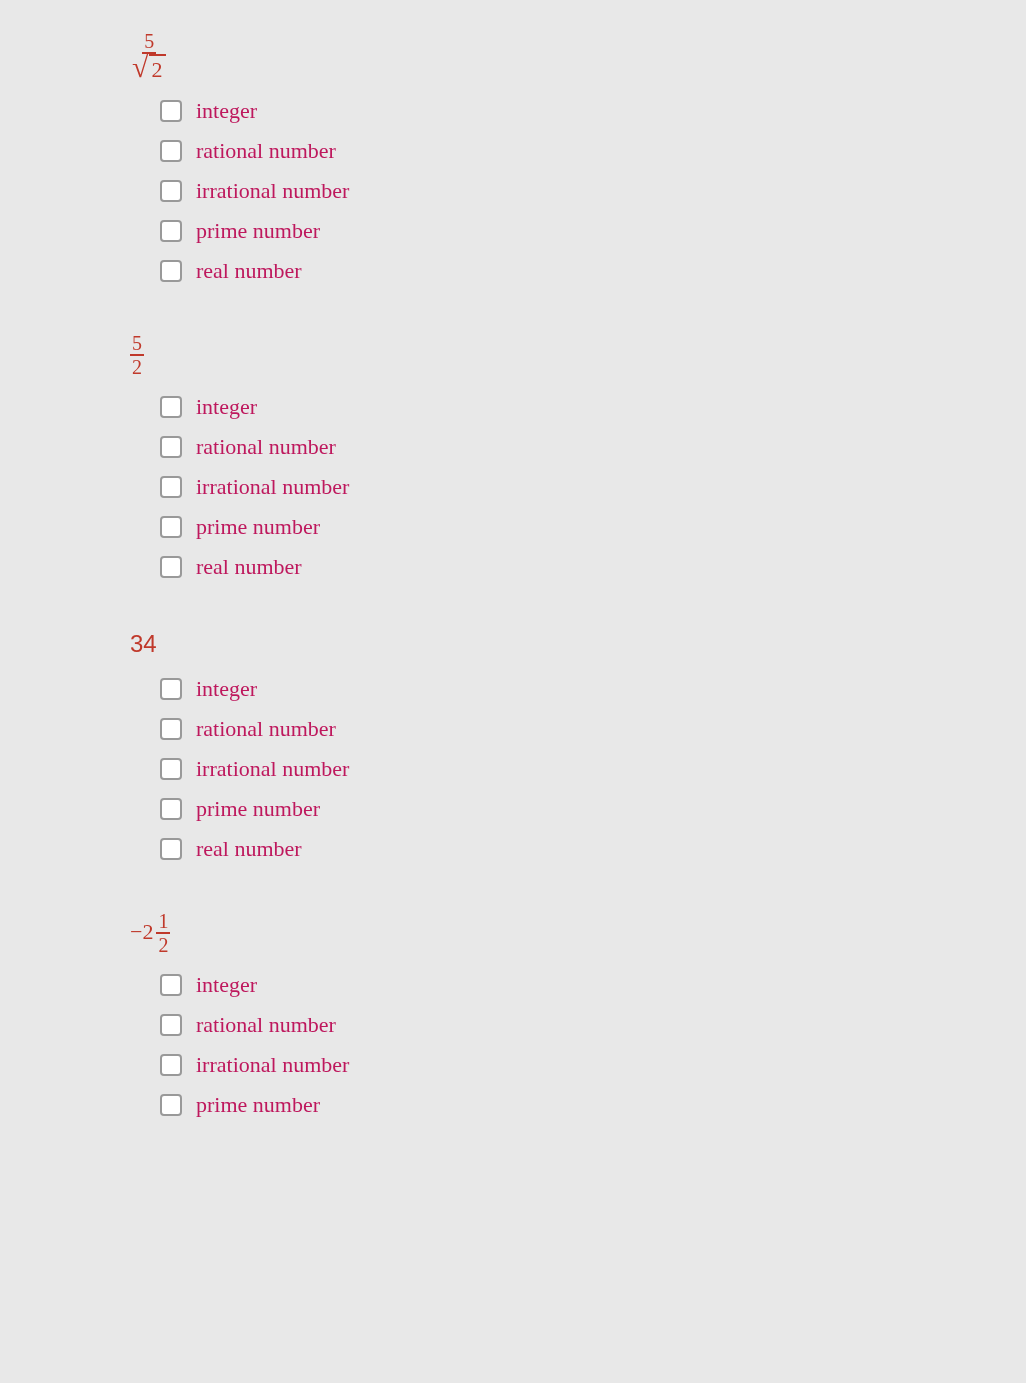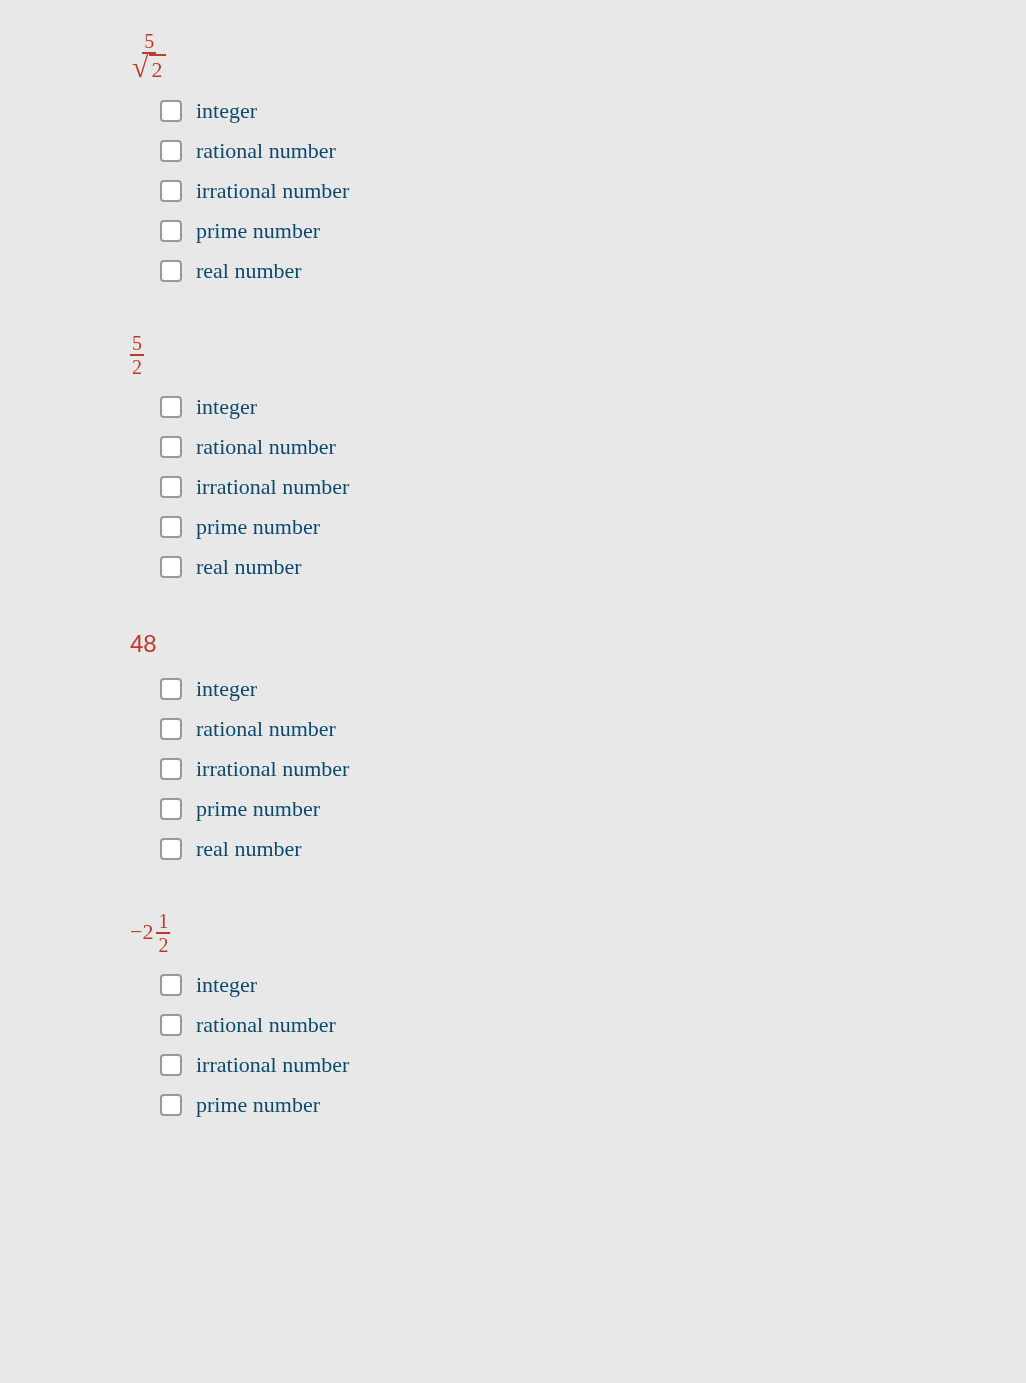--- a/index.html
+++ b/index.html
@@ -111,21 +111,21 @@
       cursor: pointer;
       flex-shrink: 0;
     }
 
     .options-list li input[type="checkbox"]:checked {
       background: #555;
     }
 
     .option-text {
       font-size: 22px;
-      color: #0c4a6e;
+      color: #be185d;
       font-family: Liberation Serif, serif;
     }
   </style>
 </head>
 <body>
 
 <div class="question-block">
   <div class="question-label">
     <span class="math-expr">
       <span class="fraction">
@@ -189,21 +189,21 @@
     </li>
     <li>
       <input type="checkbox" style="">
       <span class="option-text">real number</span>
     </li>
   </ul>
 </div>
 
 <div class="question-block">
   <div class="question-label">
-    <span class="number-label">48</span>
+    <span class="number-label">34</span>
   </div>
   <ul class="options-list">
     <li>
       <input type="checkbox" style="">
       <span class="option-text">integer</span>
     </li>
     <li>
       <input type="checkbox" style="">
       <span class="option-text">rational number</span>
     </li>

